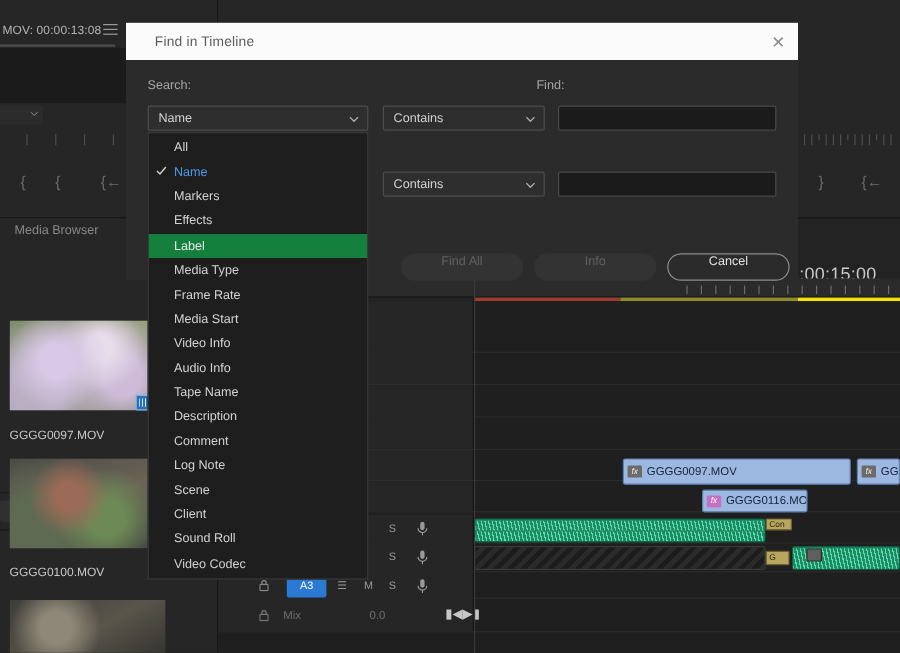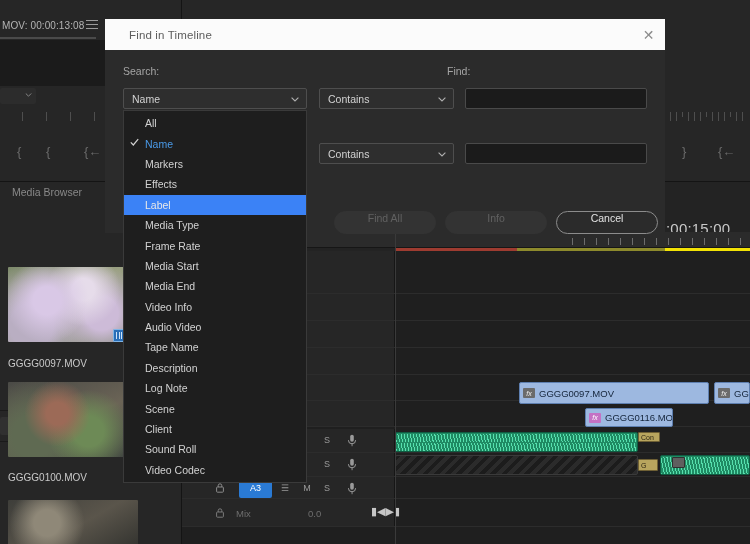--- a/index.html
+++ b/index.html
@@ -222,21 +222,21 @@
     position: absolute; left: 123px; top: 110px; width: 184px;
     background: #1e1e1e; border: 1px solid #3a3a3a;
     padding: 2px 0; z-index: 50;
   }
   .dd-item {
     position: relative; height: 20.4px; display: flex; align-items: center;
     font-size: 10.5px; color: #d2d2d2; padding-left: 21px; cursor: pointer;
     white-space: nowrap;
   }
   .dd-item.checked { color: #4a9ae8; }
-  .dd-item.hover { background: #3b82f6; color: #e8e8e8; }
+  .dd-item.hover { background: #15803d; color: #e8e8e8; }
   .dd-check {
     position: absolute; left: 6px; top: 5px; width: 9px; height: 9px;
   }
 </style>
 </head>
 <body>
 
 <div id="app">
 
   <div class="bg-layer">
@@ -546,35 +546,35 @@
       <div class="dd-item">
         <span>Media Type</span>
       </div>
       <div class="dd-item">
         <span>Frame Rate</span>
       </div>
       <div class="dd-item">
         <span>Media Start</span>
       </div>
       <div class="dd-item">
-        <span>Media End</span>
-      </div>
-      <div class="dd-item">
         <span>Video Info</span>
       </div>
       <div class="dd-item">
-        <span>Audio Video</span>
+        <span>Audio Info</span>
       </div>
       <div class="dd-item">
         <span>Tape Name</span>
       </div>
       <div class="dd-item">
         <span>Description</span>
       </div>
       <div class="dd-item">
+        <span>Comment</span>
+      </div>
+      <div class="dd-item">
         <span>Log Note</span>
       </div>
       <div class="dd-item">
         <span>Scene</span>
       </div>
       <div class="dd-item">
         <span>Client</span>
       </div>
       <div class="dd-item">
         <span>Sound Roll</span>

